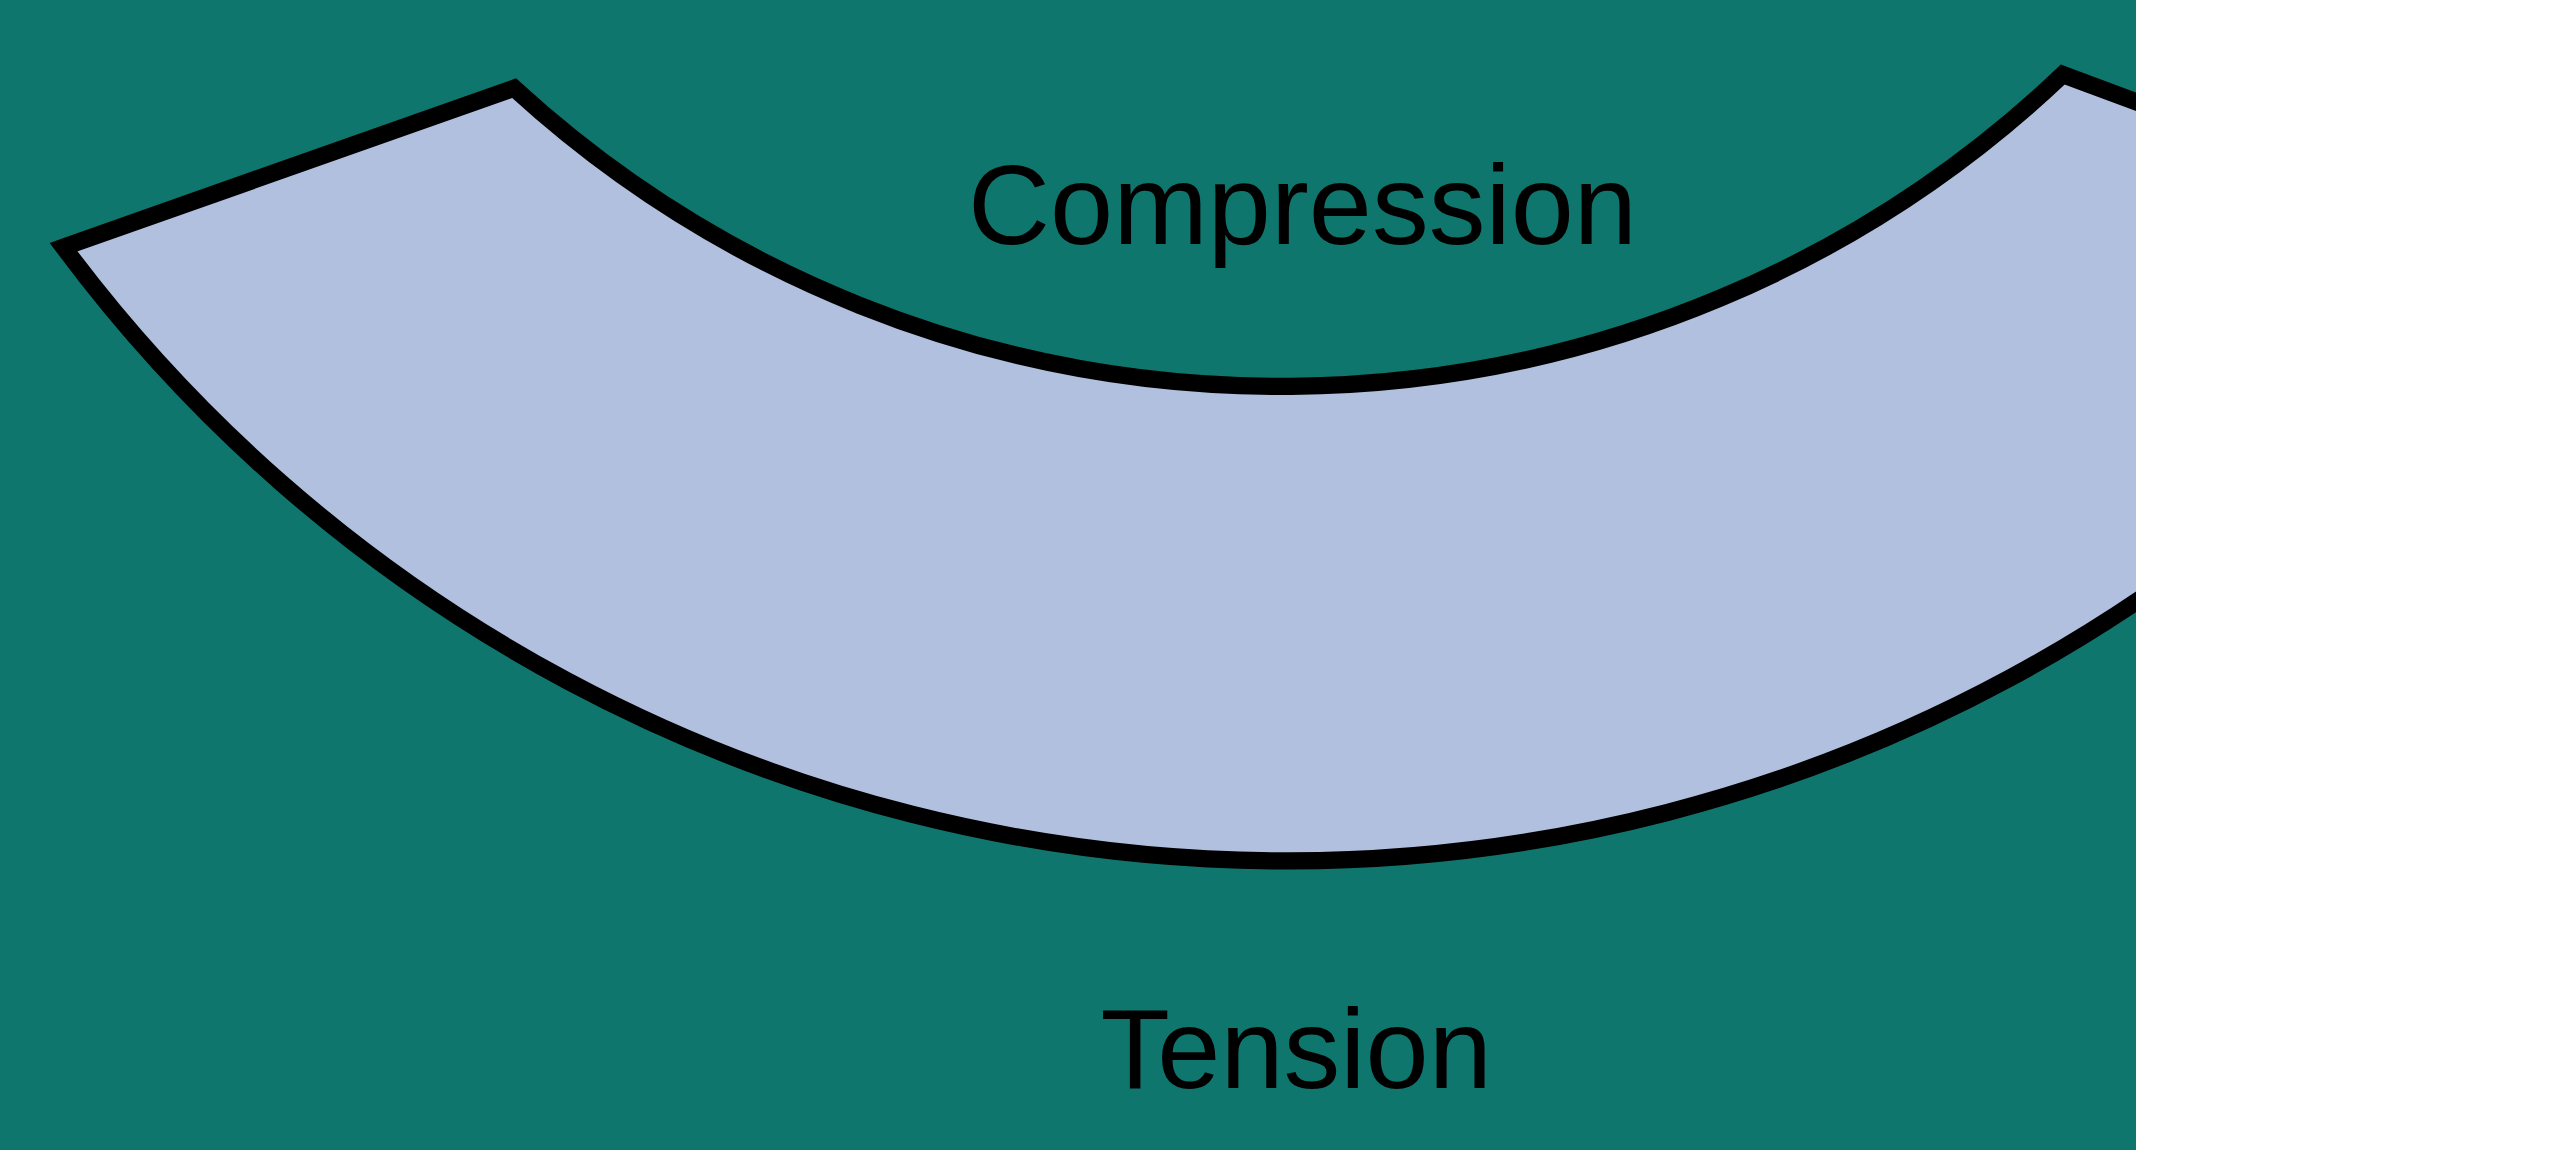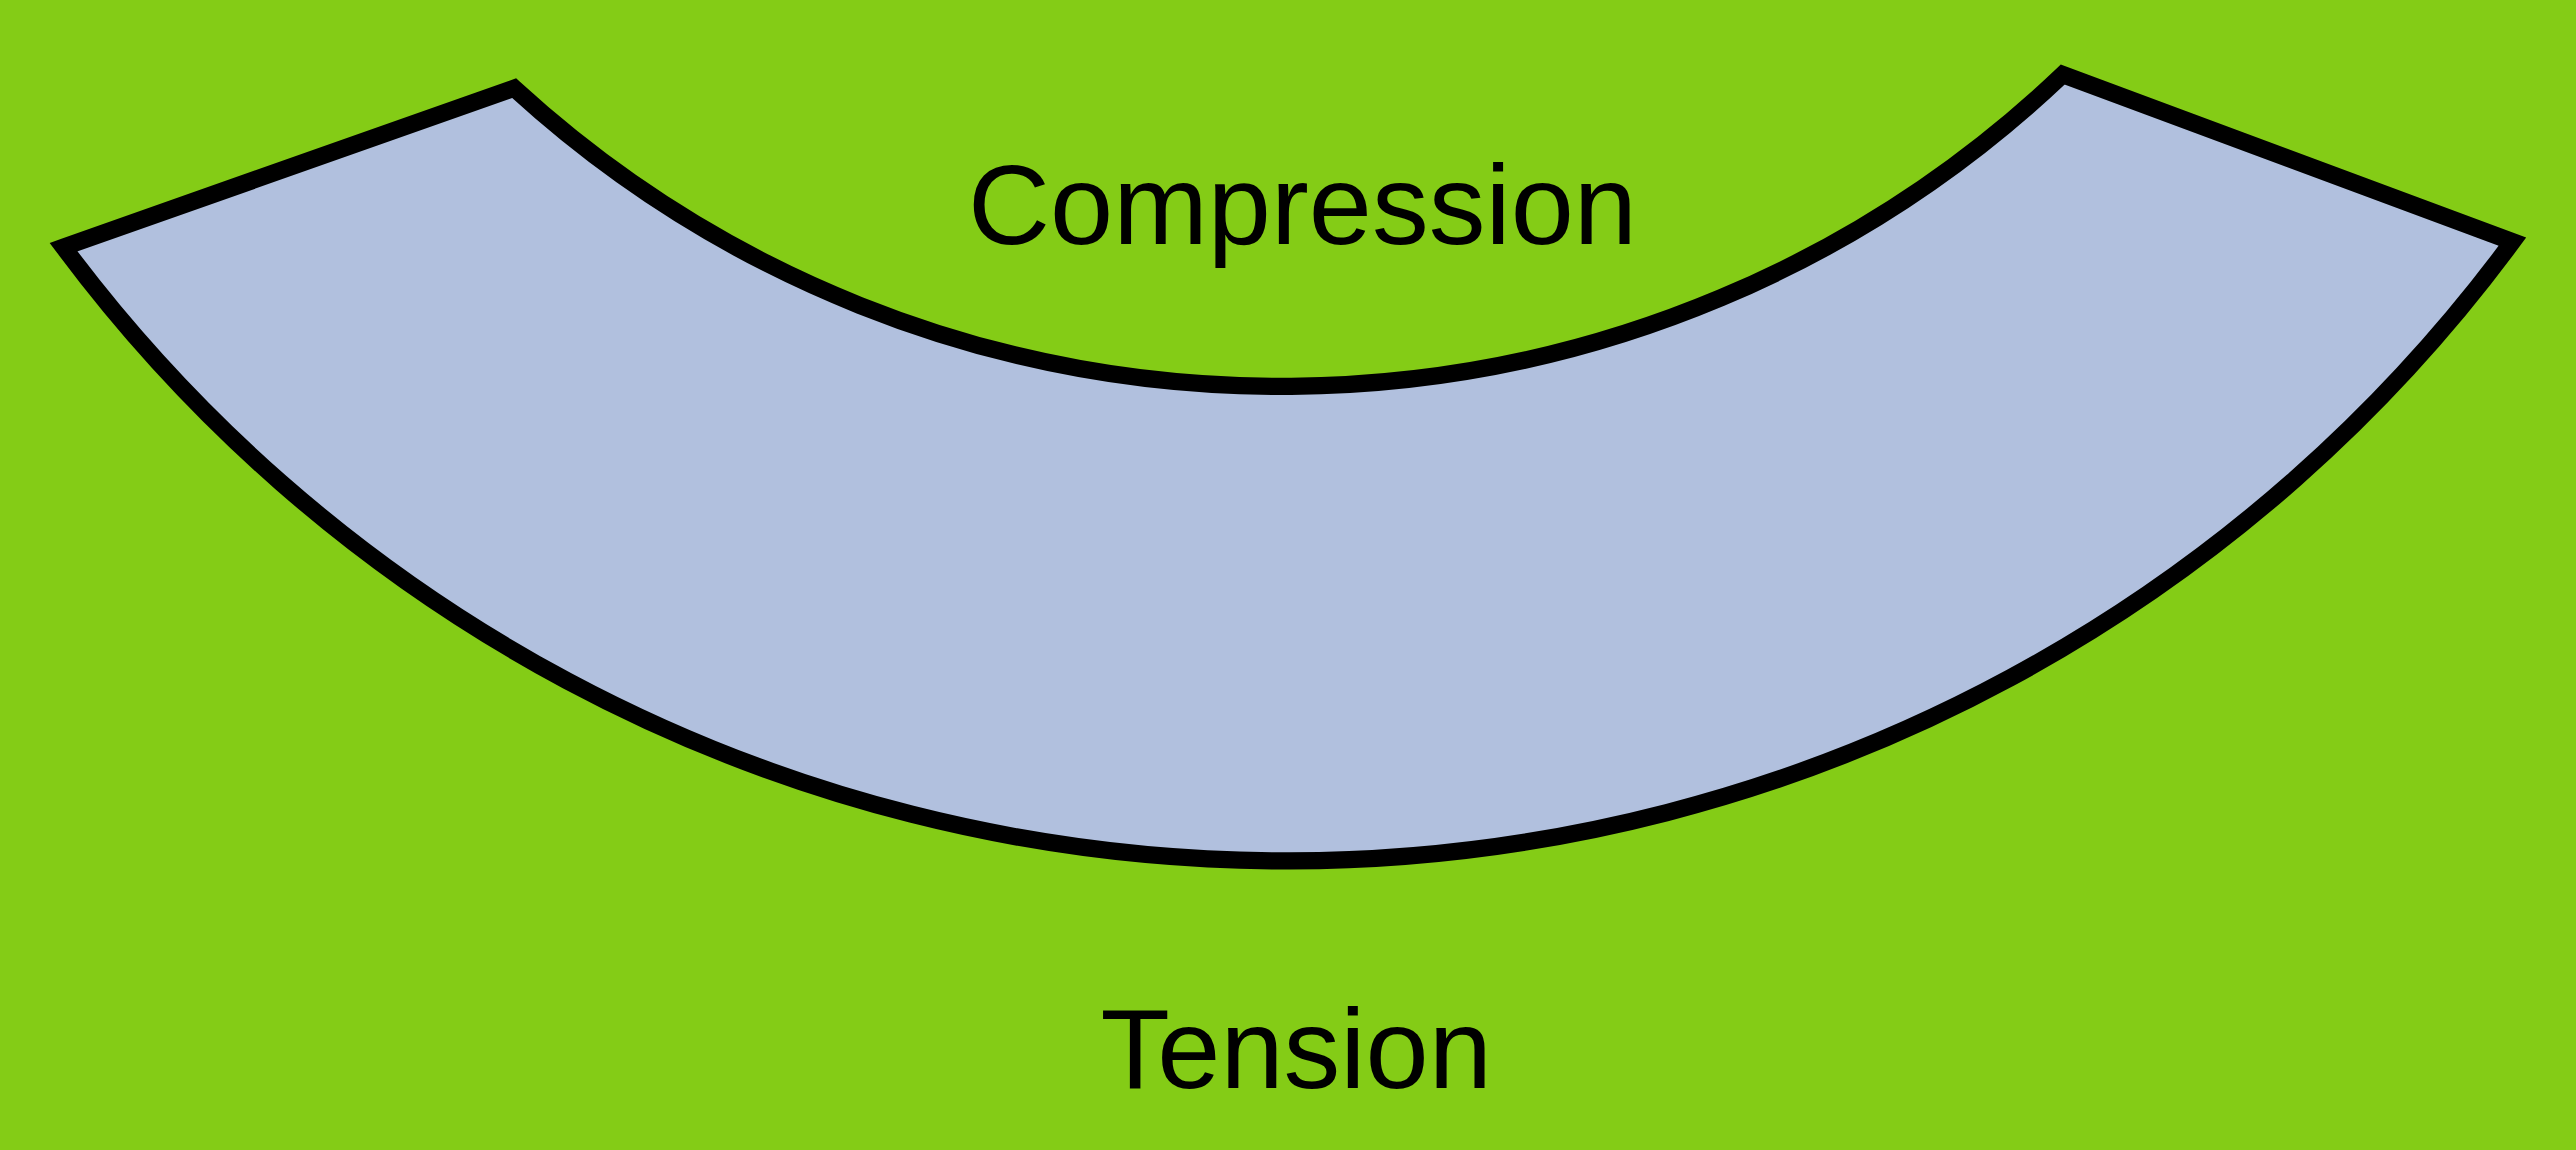--- a/index.html
+++ b/index.html
@@ -2,23 +2,23 @@
 <html style="font-size:14.5px"><head>
 <meta charset="utf-8">
 <style>
   html, body {
     margin: 0;
     padding: 0;
     background: #ffffff;
   }
   .canvas {
     position: relative;
-    width: 2576px;
+    width: 2136px;
     height: 1151px;
-    background: #84cc16;
+    background: #0f766e;
     overflow: hidden;
   }
   .canvas svg {
     display: block;
     width: 2576px;
     height: 1151px;
   }
   .diagram-label {
     font-family: "Liberation Sans", sans-serif;
     font-size: 125px;

